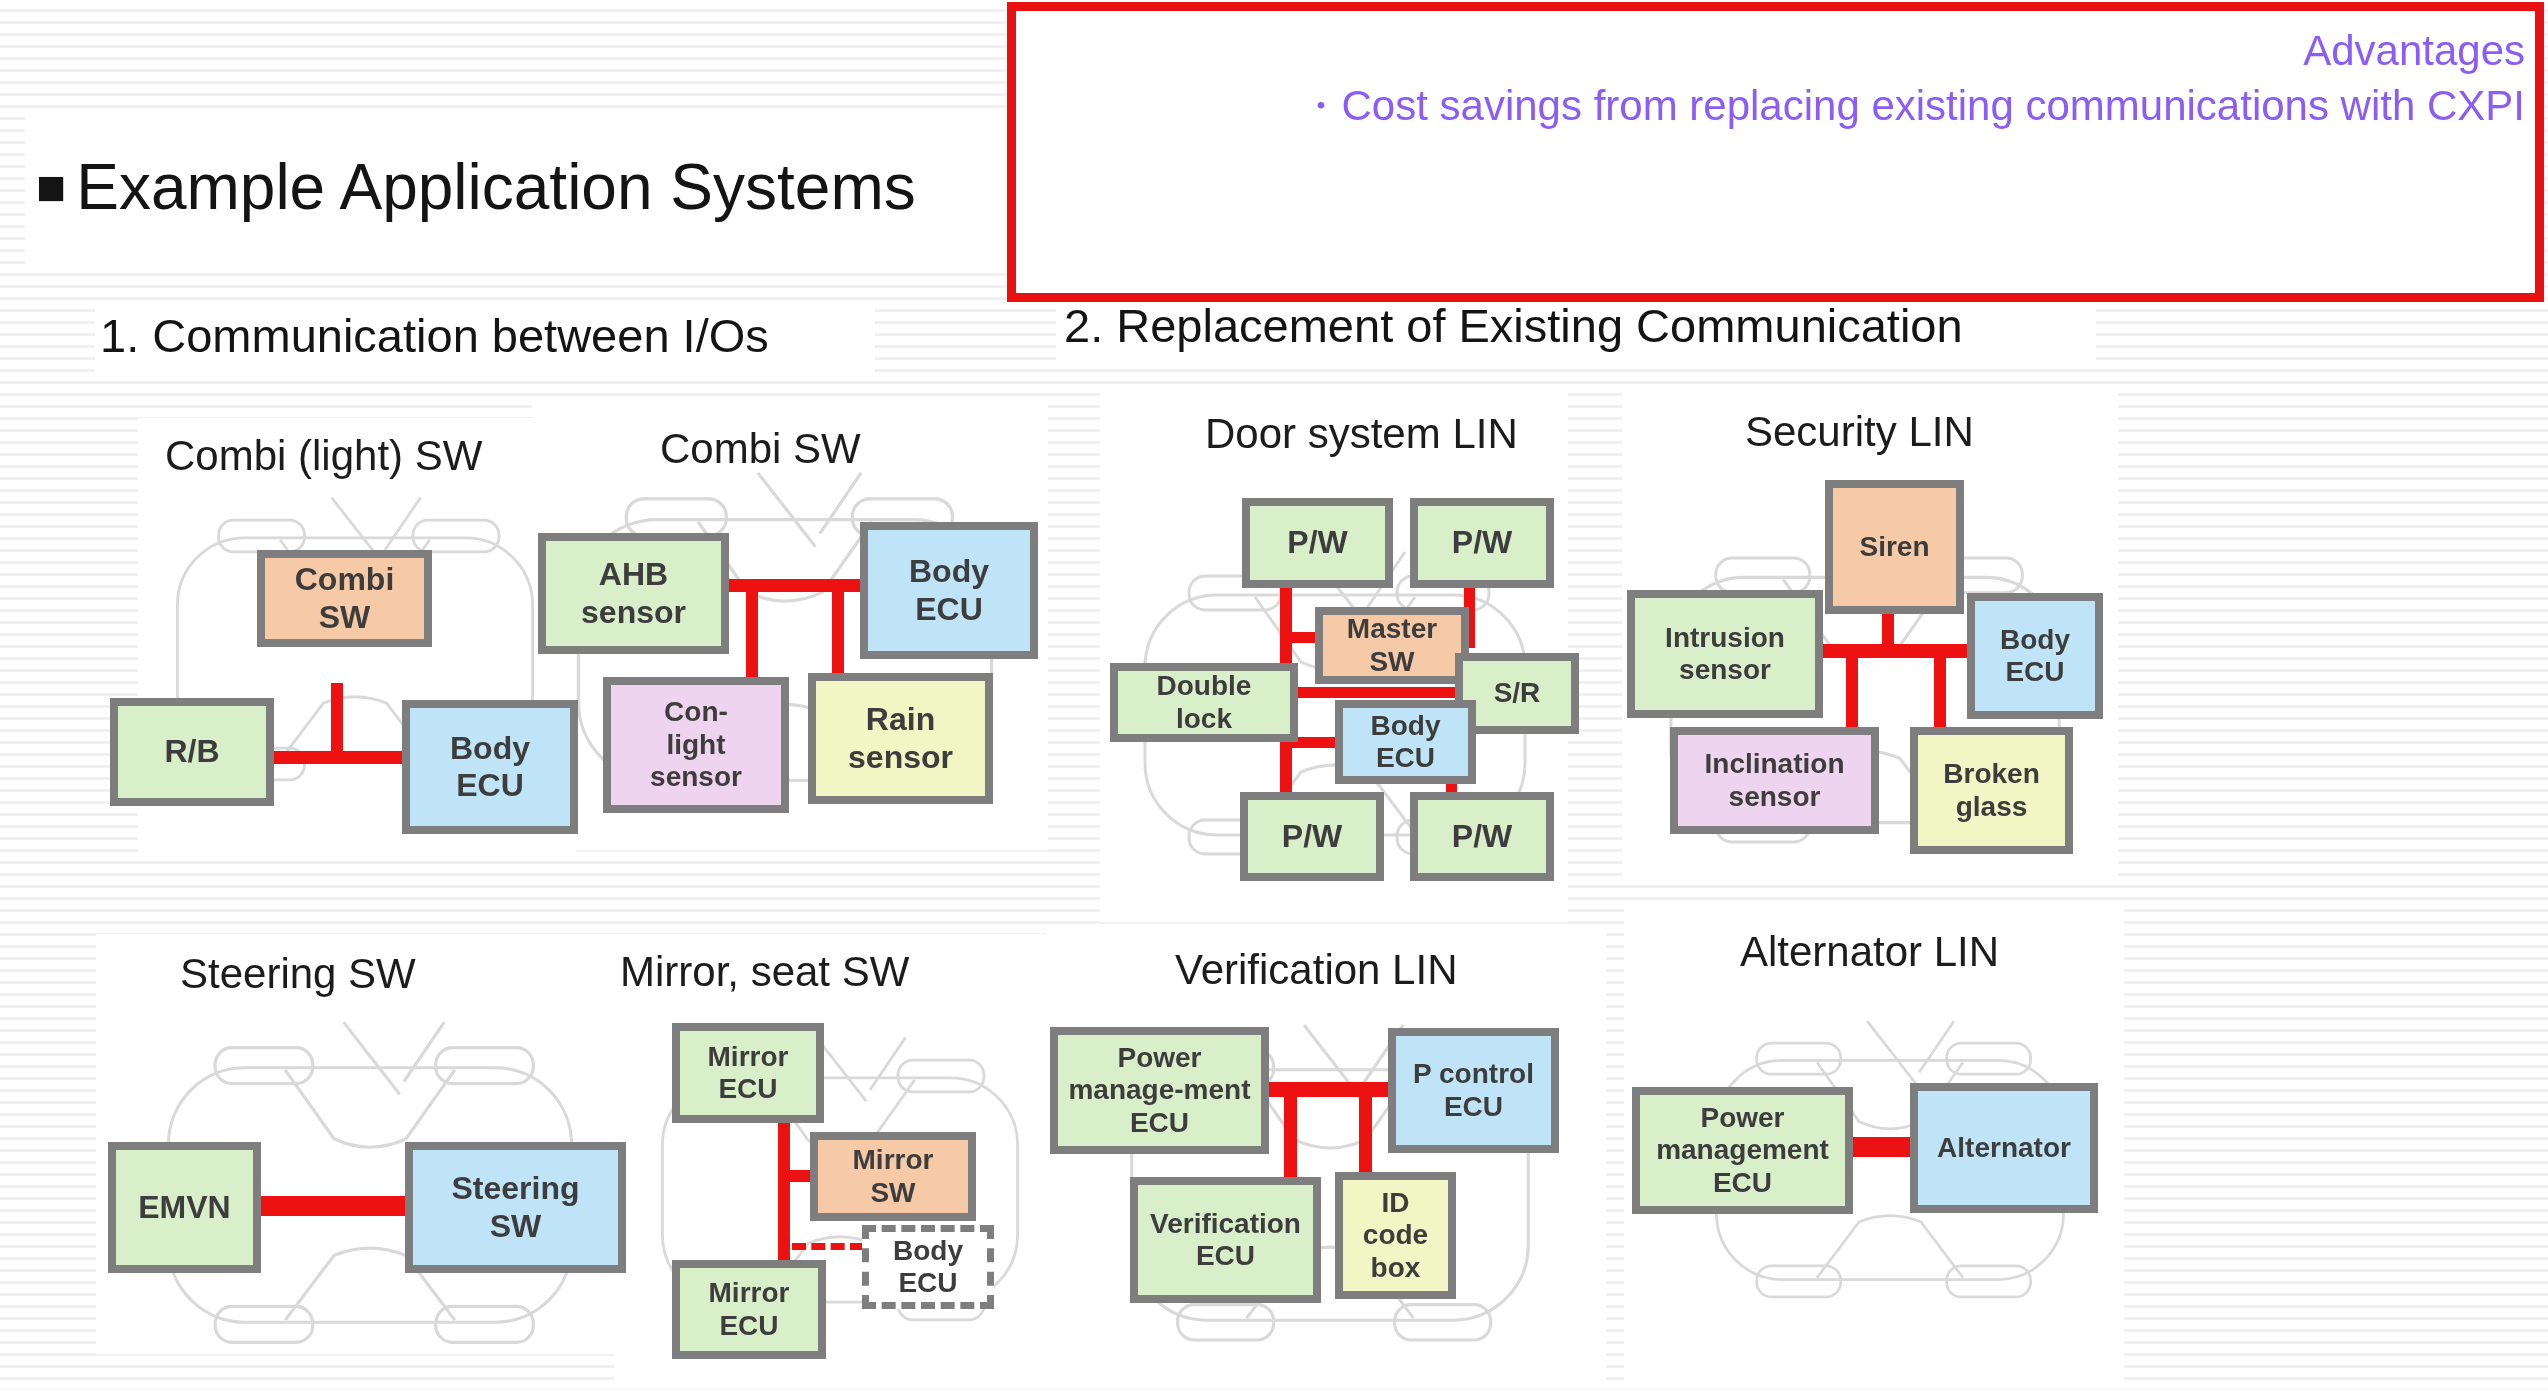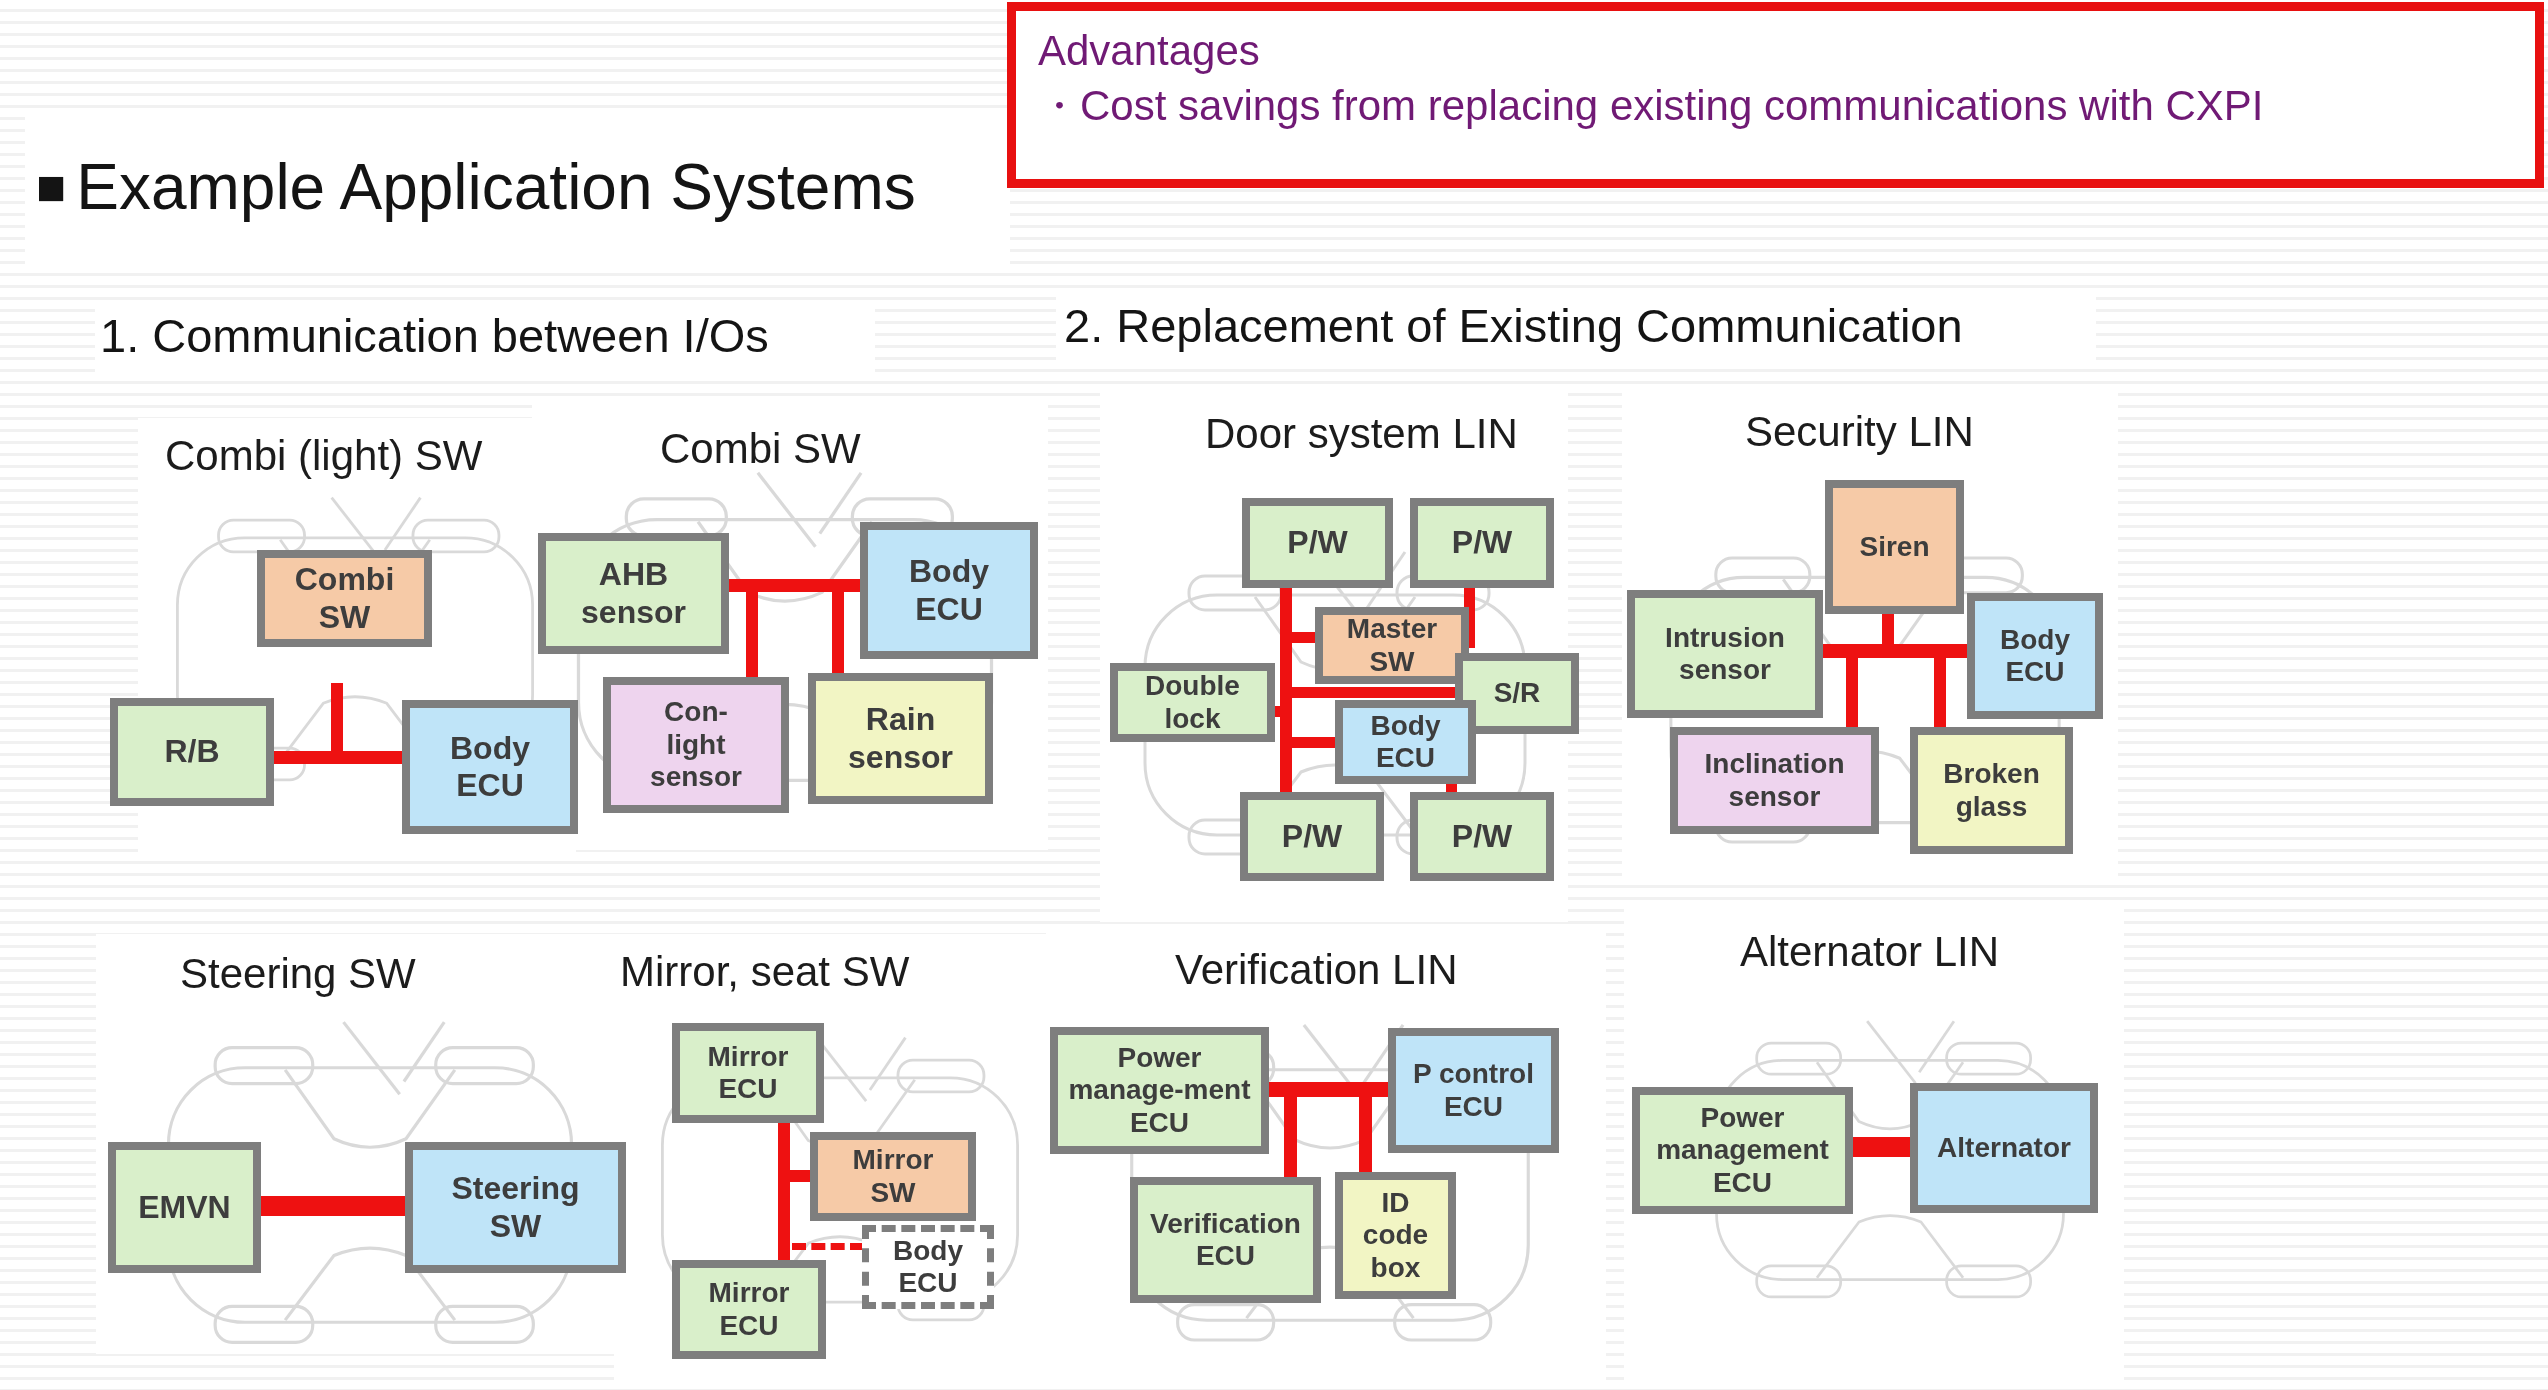--- a/index.html
+++ b/index.html
@@ -15,23 +15,23 @@
   .panel{position:absolute;background:#ffffff;}
   .car{position:absolute;}
   .main-title{
     position:absolute;left:36px;top:150px;font-size:64px;color:#141414;
     display:flex;align-items:center;white-space:nowrap;
   }
   .main-title .sq{font-size:50px;margin-right:10px;line-height:1;}
   .sec-h{position:absolute;font-size:47px;color:#141414;white-space:nowrap;}
   .dg-title{position:absolute;font-size:42px;color:#1c1c1c;white-space:nowrap;}
   .adv{
-    position:absolute;left:1007px;top:2px;width:1537px;height:186px;
+    position:absolute;left:1007px;top:2px;width:1537px;height:300px;
     box-sizing:border-box;border:9px solid #e81010;background:#ffffff;
-    color:#701a75;font-size:42px;line-height:55px;padding:12px 10px 0 22px;
+    color:#8b5cf6;font-size:42px;line-height:55px;padding:12px 10px 0 22px;text-align:right;
   }
   .node{
     position:absolute;box-sizing:border-box;border:8px solid #7e7e7e;
     display:flex;align-items:center;justify-content:center;text-align:center;
     font-weight:bold;color:#3d3d3d;white-space:pre-line;line-height:1.16;
     font-size:32px;
   }
   .node.sm{font-size:28px;}
   .green{background:#d9efca}
   .blue{background:#bfe4f8}
@@ -142,21 +142,21 @@
 <div class="rl" style="left:1266px;top:706px;width:26px;height:11px"></div>
 <div class="rl" style="left:1280px;top:687px;width:186px;height:11px"></div>
 <div class="rl" style="left:1280px;top:737px;width:66px;height:11px"></div>
 <div class="rl" style="left:1464px;top:586px;width:11px;height:62px"></div>
 <div class="rl" style="left:1446px;top:756px;width:11px;height:46px"></div>
 <div class="node green" style="left:1242px;top:498px;width:151px;height:90px">P/W</div>
 <div class="node green" style="left:1410px;top:498px;width:144px;height:90px">P/W</div>
 <div class="node orange sm" style="left:1315px;top:607px;width:154px;height:77px">Master
 SW</div>
 <div class="node green sm" style="left:1455px;top:653px;width:124px;height:81px">S/R</div>
-<div class="node green sm" style="left:1110px;top:663px;width:165px;height:79px">Double
+<div class="node green sm" style="left:1110px;top:663px;width:188px;height:79px">Double
 lock</div>
 <div class="node blue sm" style="left:1335px;top:700px;width:141px;height:84px">Body
 ECU</div>
 <div class="node green" style="left:1240px;top:792px;width:144px;height:89px">P/W</div>
 <div class="node green" style="left:1410px;top:792px;width:144px;height:89px">P/W</div>
 
 <div class="dg-title" style="left:1745px;top:408px">Security LIN</div>
 <div class="rl" style="left:1820px;top:644px;width:148px;height:14px"></div>
 <div class="rl" style="left:1882px;top:612px;width:12px;height:34px"></div>
 <div class="rl" style="left:1846px;top:656px;width:12px;height:73px"></div>

